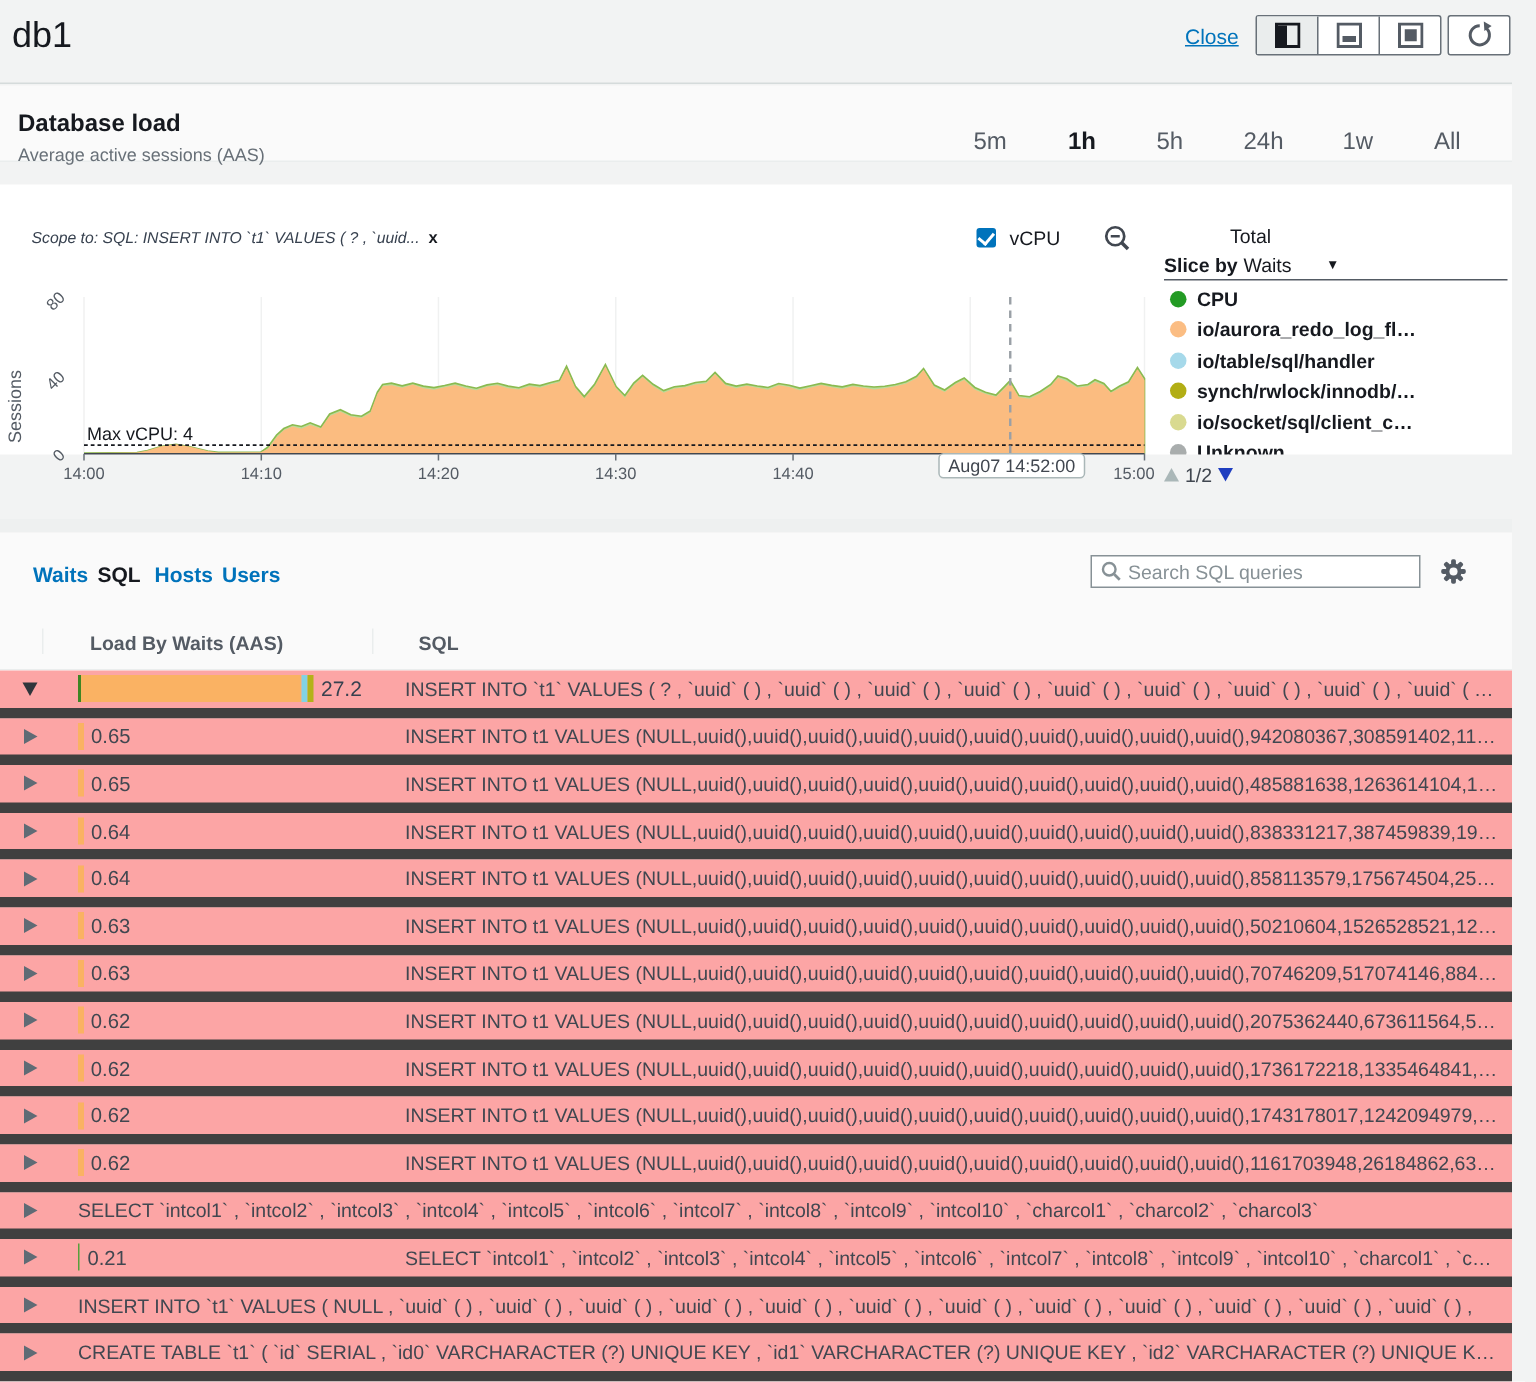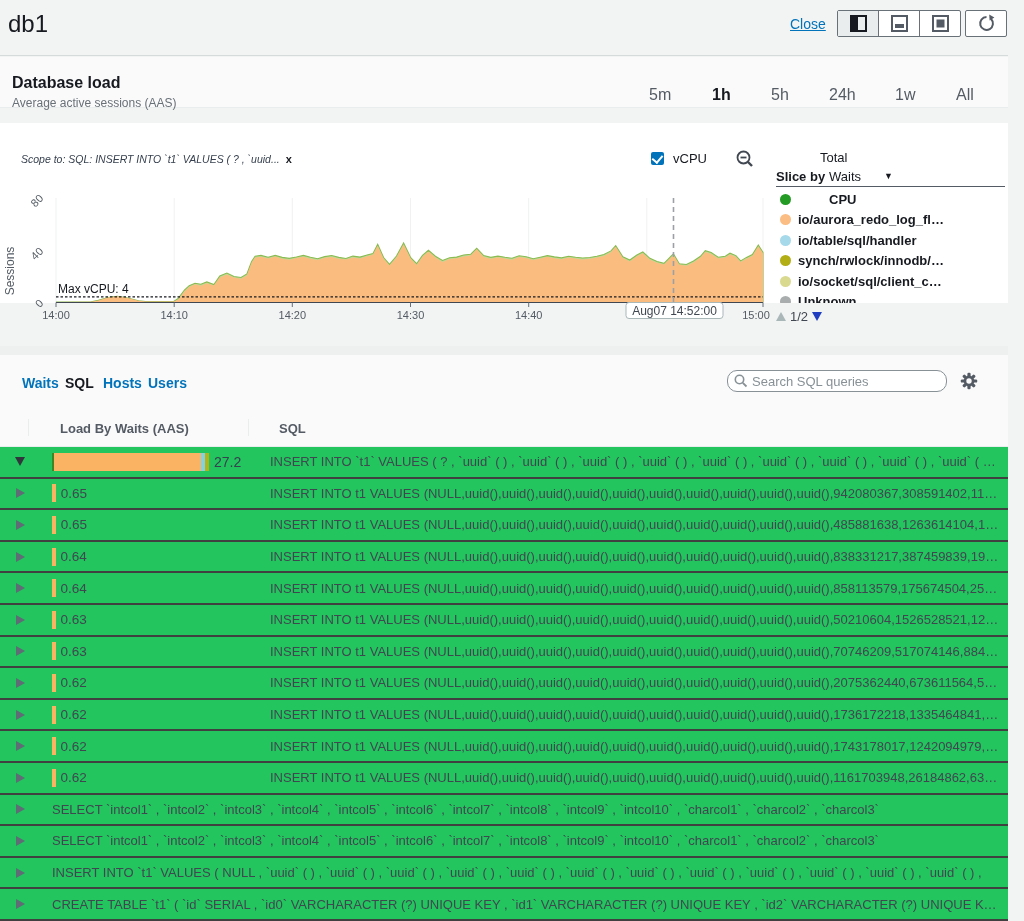--- a/index.html
+++ b/index.html
@@ -46,30 +46,30 @@
 .tri-up { width:0; height:0; border-left:5.5px solid transparent; border-right:5.5px solid transparent; border-bottom:9px solid #aab7b8; margin-right:4px; }
 .tri-dn { width:0; height:0; border-left:5.5px solid transparent; border-right:5.5px solid transparent; border-top:9px solid #1f3ec0; margin-left:4px; }
 
 
 #divband { position:absolute; left:0; top:346px; width:1008px; height:9px; background:#eef0f0; }
 
 
 #tabsec { position:absolute; left:0; top:355px; width:1008px; height:92px; background:#fafafa; }
 .tab { position:absolute; top:20px; font-size:14px; font-weight:700; color:#0073bb; }
 .tab.on { color:#16191f; }
-#search { position:absolute; left:727px; top:15px; width:220px; height:22px; background:#fff; border:1px solid #879196; border-radius:10px; display:flex; align-items:center; }
+#search { position:absolute; left:727px; top:15px; width:220px; height:22px; background:#fff; border:1px solid #879196; border-radius:0; display:flex; align-items:center; }
 #search .ph { font-size:13px; color:#879196; margin-left:4px; }
 #thead { position:absolute; left:0; top:52px; width:1008px; height:40px; border-bottom:1px solid #eaeded; }
 #thead .h1 { position:absolute; left:60px; top:14px; font-size:13px; font-weight:700; color:#545b64; }
 #thead .h2 { position:absolute; left:279px; top:14px; font-size:13px; font-weight:700; color:#545b64; }
 #thead .vd { position:absolute; top:12px; width:1px; height:17px; background:#eaeded; }
 
 
 #tbl { position:absolute; left:0; top:447px; width:1008px; height:474px; background:#fff; }
-.row { display:flex; align-items:center; height:31.6px; border-bottom:2px solid #404040; background:#22c55e; }
+.row { display:flex; align-items:center; height:31.6px; border-bottom:7px solid #404040; background:#fca5a5; }
 .row .exp { width:52px; flex:none; display:flex; align-items:center; }
 .tr-r { width:0; height:0; border-top:5.5px solid transparent; border-bottom:5.5px solid transparent; border-left:9px solid #5f6b75; margin-left:16px; }
 .tr-d { width:0; height:0; border-left:5.5px solid transparent; border-right:5.5px solid transparent; border-top:9px solid #30363c; margin-left:15px; }
 .row .barc { width:218px; flex:none; display:flex; align-items:center; }
 .row .bar { height:18px; flex:none; }
 .row .val { font-size:13.5px; color:#414750; margin-left:5px; }
 .row .sql { flex:1; font-size:13px; color:#414750; white-space:nowrap; overflow:hidden; text-overflow:ellipsis; padding-right:8px; }
 </style>
 </head>
 <body>
@@ -161,21 +161,21 @@
   <rect x="626" y="179.5" width="97" height="16" rx="3" fill="#fff" stroke="#aab7b8" stroke-width="1"></rect>
   <text x="674.5" y="191.5" font-size="12" fill="#414750" text-anchor="middle">Aug07 14:52:00</text>
   </svg>
 </div>
 
 <div id="legend">
   <div class="tot">Total</div>
   <div class="sb"><b>Slice by</b><span style="position:absolute;left:53px;">Waits</span><span style="position:absolute;left:108px;top:2px;font-size:9px;">▼</span></div>
   <div class="hr"></div>
   <div id="legitems">
-    <div class="li" style="top:1px;gap:31px;">
+    <div class="li" style="top:1px;">
         <span class="dot" style="background:#239b24;"></span>
         <span class="tx">CPU</span>
       </div>
     <div class="li" style="top:21px;">
         <span class="dot" style="background:#fbbd83;"></span>
         <span class="tx">io/aurora_redo_log_fl…</span>
       </div>
     <div class="li" style="top:42px;">
         <span class="dot" style="background:#a6d9ea;"></span>
         <span class="tx">io/table/sql/handler</span>
@@ -347,20 +347,24 @@
 <div class="row">
       <div class="exp">
         <span class="tr-r"></span>
       </div>
       <div class="sql">SELECT `intcol1` , `intcol2` , `intcol3` , `intcol4` , `intcol5` , `intcol6` , `intcol7` , `intcol8` , `intcol9` , `intcol10` , `charcol1` , `charcol2` , `charcol3`</div>
     </div>
 <div class="row">
       <div class="exp">
         <span class="tr-r"></span>
       </div>
+      <div class="barc">
+        <span class="bar" style="width:1.3px;background:#57a03c;"></span>
+        <span class="val">0.21</span>
+      </div>
       <div class="sql">SELECT `intcol1` , `intcol2` , `intcol3` , `intcol4` , `intcol5` , `intcol6` , `intcol7` , `intcol8` , `intcol9` , `intcol10` , `charcol1` , `charcol2` , `charcol3`</div>
     </div>
 <div class="row">
       <div class="exp">
         <span class="tr-r"></span>
       </div>
       <div class="sql">INSERT INTO `t1` VALUES ( NULL , `uuid` ( ) , `uuid` ( ) , `uuid` ( ) , `uuid` ( ) , `uuid` ( ) , `uuid` ( ) , `uuid` ( ) , `uuid` ( ) , `uuid` ( ) , `uuid` ( ) , `uuid` ( ) , `uuid` ( ) , </div>
     </div>
 <div class="row">
       <div class="exp">

